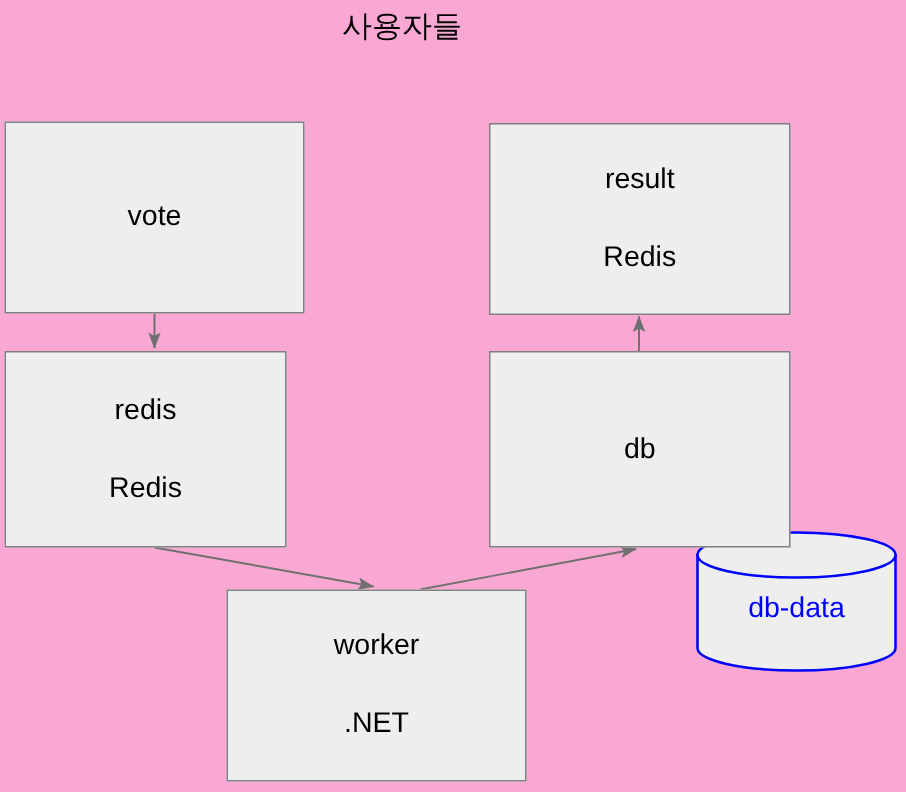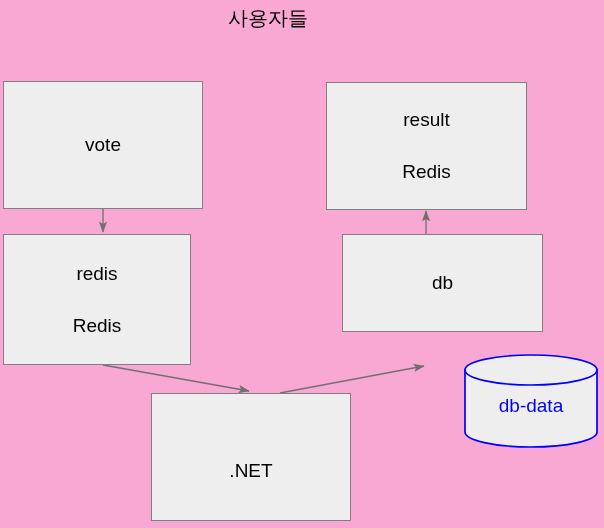--- a/index.html
+++ b/index.html
@@ -100,24 +100,25 @@
         <div class="node-name" style="color: rgb(0, 0, 0);">vote</div>
       </div>
       <div class="node-box" style="left: 326px; top: 82px; width: 201px; height: 128px; background: rgb(238, 238, 238); border-color: rgb(128, 128, 128);">
         <div class="node-name" style="color: rgb(0, 0, 0);">result</div>
         <div class="node-tech" style="color: rgb(0, 0, 0);">Redis</div>
       </div>
       <div class="node-box" style="left: 3px; top: 234px; width: 188px; height: 131px; background: rgb(238, 238, 238); border-color: rgb(128, 128, 128);">
         <div class="node-name" style="color: rgb(0, 0, 0);">redis</div>
         <div class="node-tech" style="color: rgb(0, 0, 0);">Redis</div>
       </div>
-      <div class="node-box" style="left: 342px; top: 234px; width: 201px; height: 98px; background: rgb(238, 238, 238); border-color: rgb(128, 128, 128);">
+      <div class="node-box" style="left: 326px; top: 234px; width: 201px; height: 131px; background: rgb(238, 238, 238); border-color: rgb(128, 128, 128);">
         <div class="node-name" style="color: rgb(0, 0, 0);">db</div>
       </div>
       <div class="node-box" style="left: 151px; top: 393px; width: 200px; height: 128px; background: rgb(238, 238, 238); border-color: rgb(128, 128, 128);">
+        <div class="node-name" style="color: rgb(0, 0, 0);">worker</div>
         <div class="node-tech" style="color: rgb(0, 0, 0);">.NET</div>
       </div>
     </div>
   <div id="volume-labels-group">
       <div class="volume-label" style="left: 465px; width: 132px; top: 394px; color: rgb(0, 0, 255);">db-data</div>
     </div>
 
 </div>
 
 </body></html>

